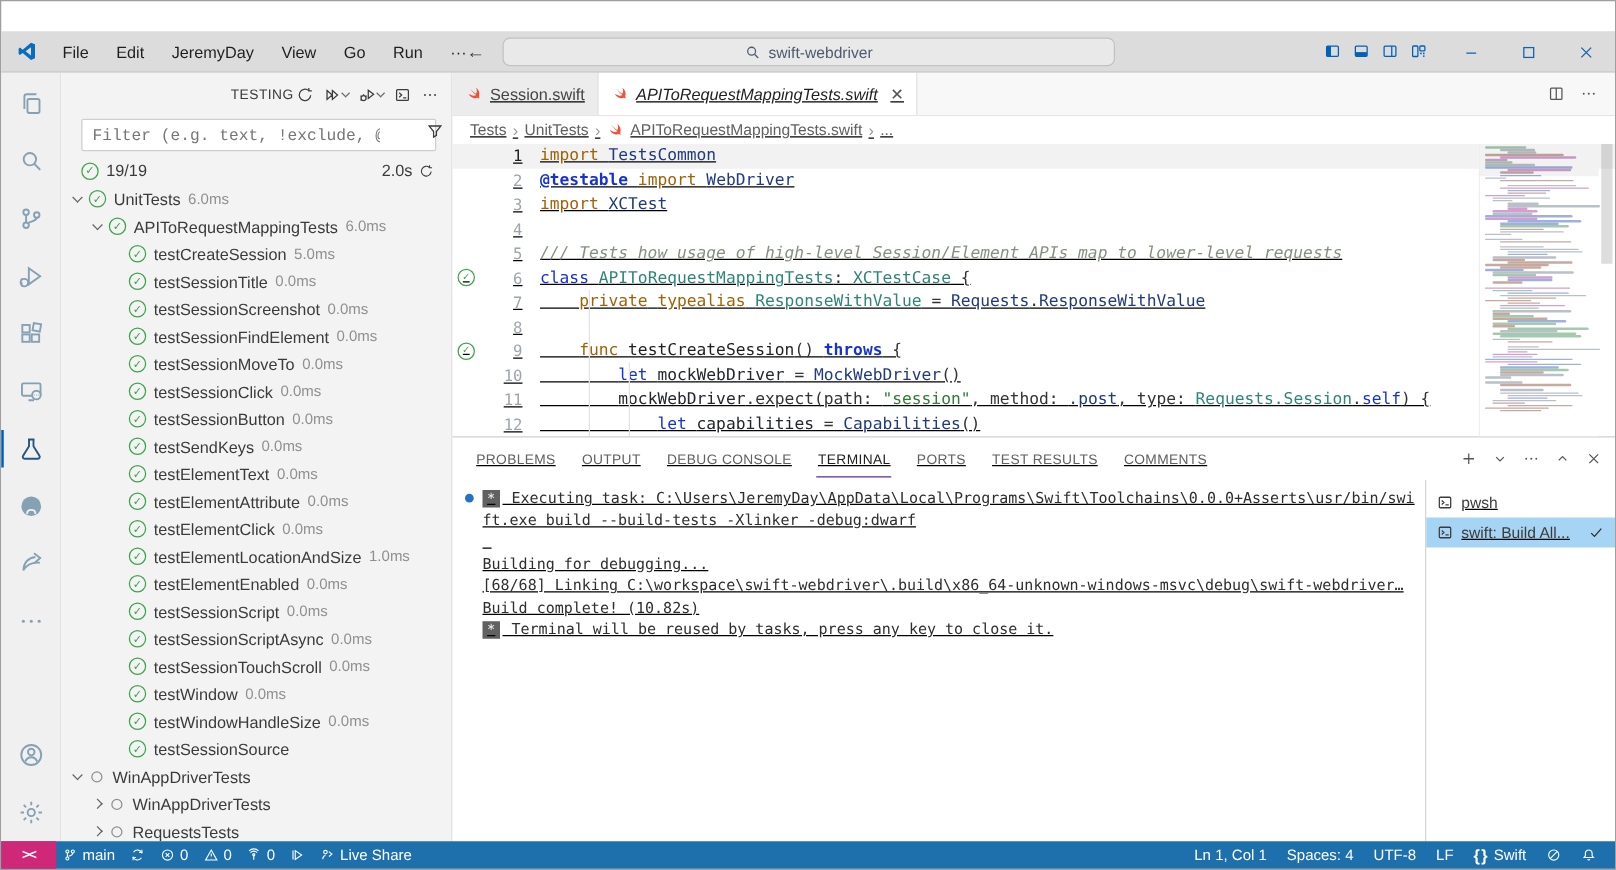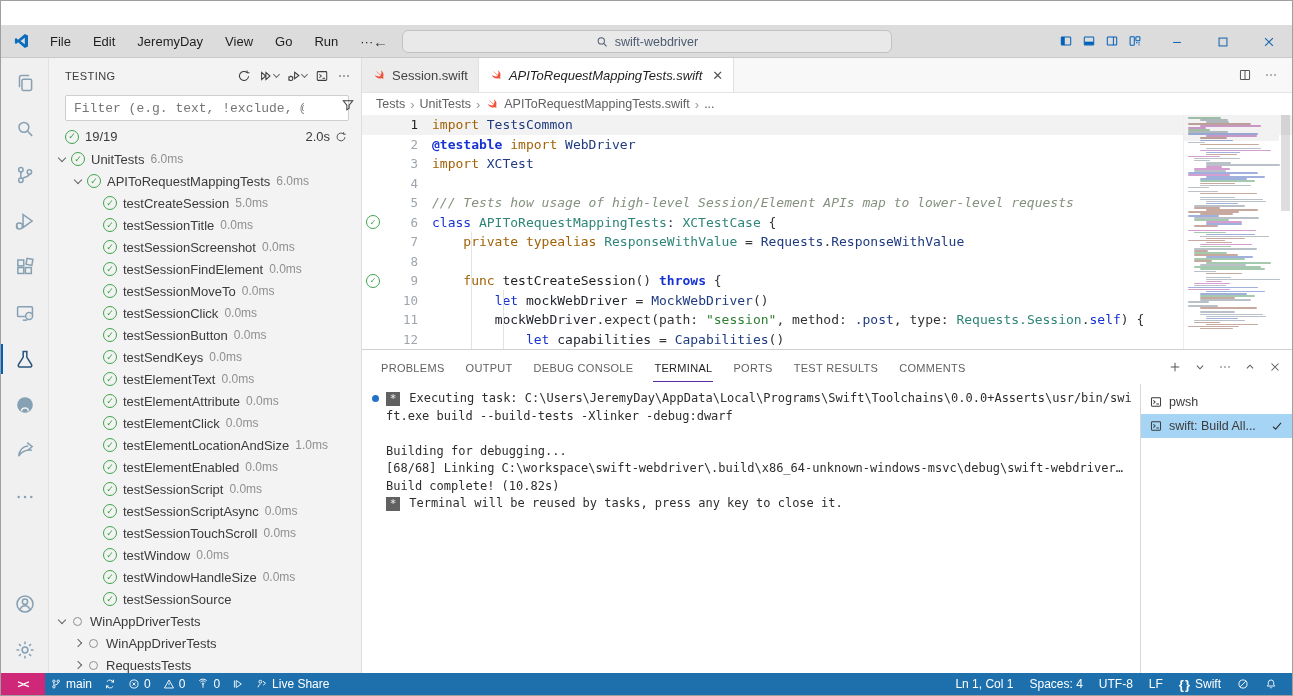--- a/index.html
+++ b/index.html
@@ -29,21 +29,21 @@
   
   .activitybar { width:48px; background:#f0f0f0; border-right:1px solid #e2e2e2; display:flex; flex-direction:column; align-items:stretch; padding-top:2px; }
   .ab-item { height:46px; display:flex; align-items:center; justify-content:center; color:#86a0b4; position:relative; }
   .ab-item svg { width:22px; height:22px; stroke-width:1.1; }
   .ab-item.active { color:#29557e; }
   .ab-item.active::before { content:""; position:absolute; left:0; top:8px; bottom:8px; width:2px; background:#005fb8; }
   .ab-spacer { flex:1; }
 
   
   .sidebar { width:313px; background:#f3f3f3; border-right:1px solid #dedede; display:flex; flex-direction:column; min-height:0; }
-  .sb-header { height:35px; display:flex; align-items:center; padding:0 8px 0 16px; }
+  .sb-header { height:35px; display:flex; align-items:center; padding:0 8px 0 16px;text-align:right; }
   .sb-title { font-size:11px; color:#3b3b3b; letter-spacing:.4px; flex:1; }
   .sb-tools { display:flex; gap:4px; align-items:center; color:#3b3b3b; }
   .sb-tools .tool { display:flex; align-items:center; padding:2px; border-radius:4px; }
   .dd { width:5px; height:5px; border-right:1.2px solid #6b6b6b; border-bottom:1.2px solid #6b6b6b; transform:rotate(45deg); margin-left:1px; margin-top:-2px; }
   .filterrow { padding:2px 12px 6px 16px; }
   .filter { width:100%; height:26px; background:#ffffff; border:1px solid #cecece; border-radius:2px; font-size:13px; padding:0 44px 0 8px; color:#333; font-family:Liberation Mono, monospace; }
   .filter::placeholder { color:#767676; }
   .filterwrap { position:relative; }
   .filterwrap .funnel { position:absolute; right:6px; top:5px; color:#3b3b3b; }
   .resultrow { display:flex; align-items:center; padding:2px 14px 4px 16px; font-size:13px; color:#3b3b3b; gap:6px; }
@@ -52,21 +52,21 @@
   .pendicon { width:9px; height:9px; border:1.5px solid #8f8f8f; border-radius:50%; display:inline-block; flex:0 0 9px; margin:0 2px; }
   .tree { flex:1; overflow:hidden; }
   .treerow { height:22px; display:flex; align-items:center; gap:6px; font-size:13px; color:#3b3b3b; padding-right:4px; }
   .treerow .time { color:#8f8f8f; font-size:12px; }
   .chev { width:6px; height:6px; border-right:1.3px solid #646464; border-bottom:1.3px solid #646464; display:inline-block; flex:0 0 6px; }
   .chev.down { transform:rotate(45deg); margin-top:-3px; }
   .chev.right { transform:rotate(-45deg); }
   .chev.none { visibility:hidden; }
 
   
-  .editorgroup { flex:1; display:flex; flex-direction:column; min-width:0; }
+  .editorgroup { flex:1; display:flex; flex-direction:column; min-width:0;text-decoration:underline; }
   .tabbar { height:35px; background:#f8f8f8; display:flex; border-bottom:1px solid #e5e5e5; }
   .tab { display:flex; align-items:center; gap:6px; padding:0 10px; font-size:13px; border-right:1px solid #e0e0e0; color:#444; background:#ececec; }
   .tab.active { background:#ffffff; color:#1f1f1f; }
   .tab.italic .tablabel { font-style:italic; }
   .tab .closex { color:#555; margin-left:4px; }
   .tabactions { margin-left:auto; display:flex; align-items:center; gap:12px; padding:0 14px; color:#555; }
   .breadcrumbs { height:22px; background:#fff; display:flex; align-items:center; gap:5px; padding:0 14px; font-size:12.5px; color:#616161; }
   .breadcrumbs .sep { color:#9a9a9a; font-size:13px; }
 
   .codewrap { height:235px; position:relative; background:#fff; overflow:hidden; display:flex; flex-direction:column; border-bottom:1px solid #d0d0d0; }

